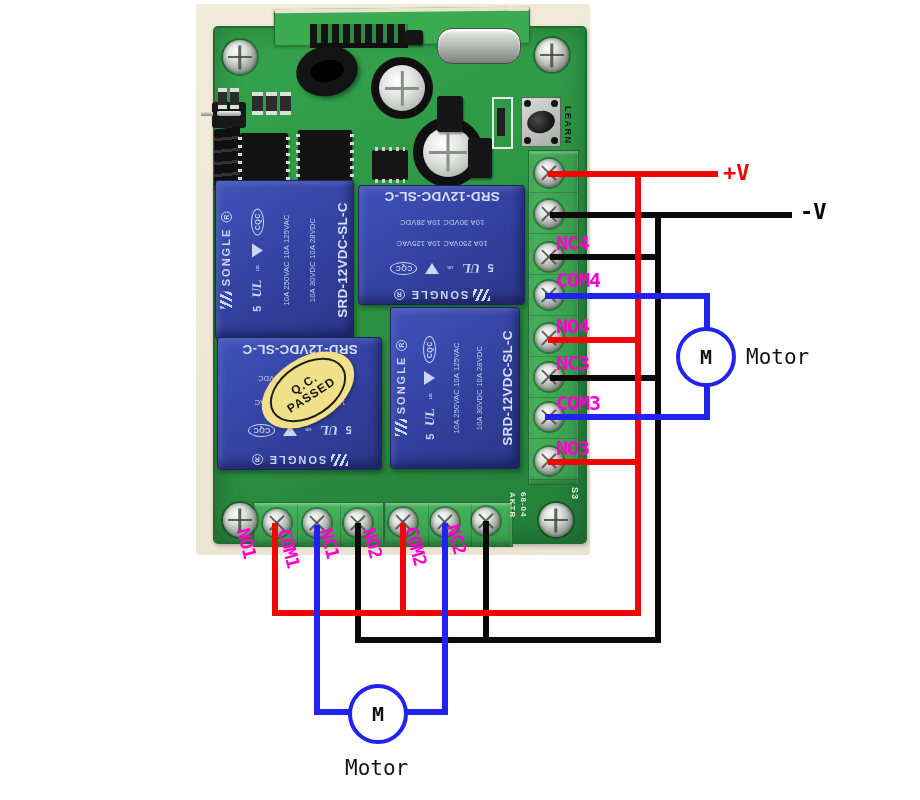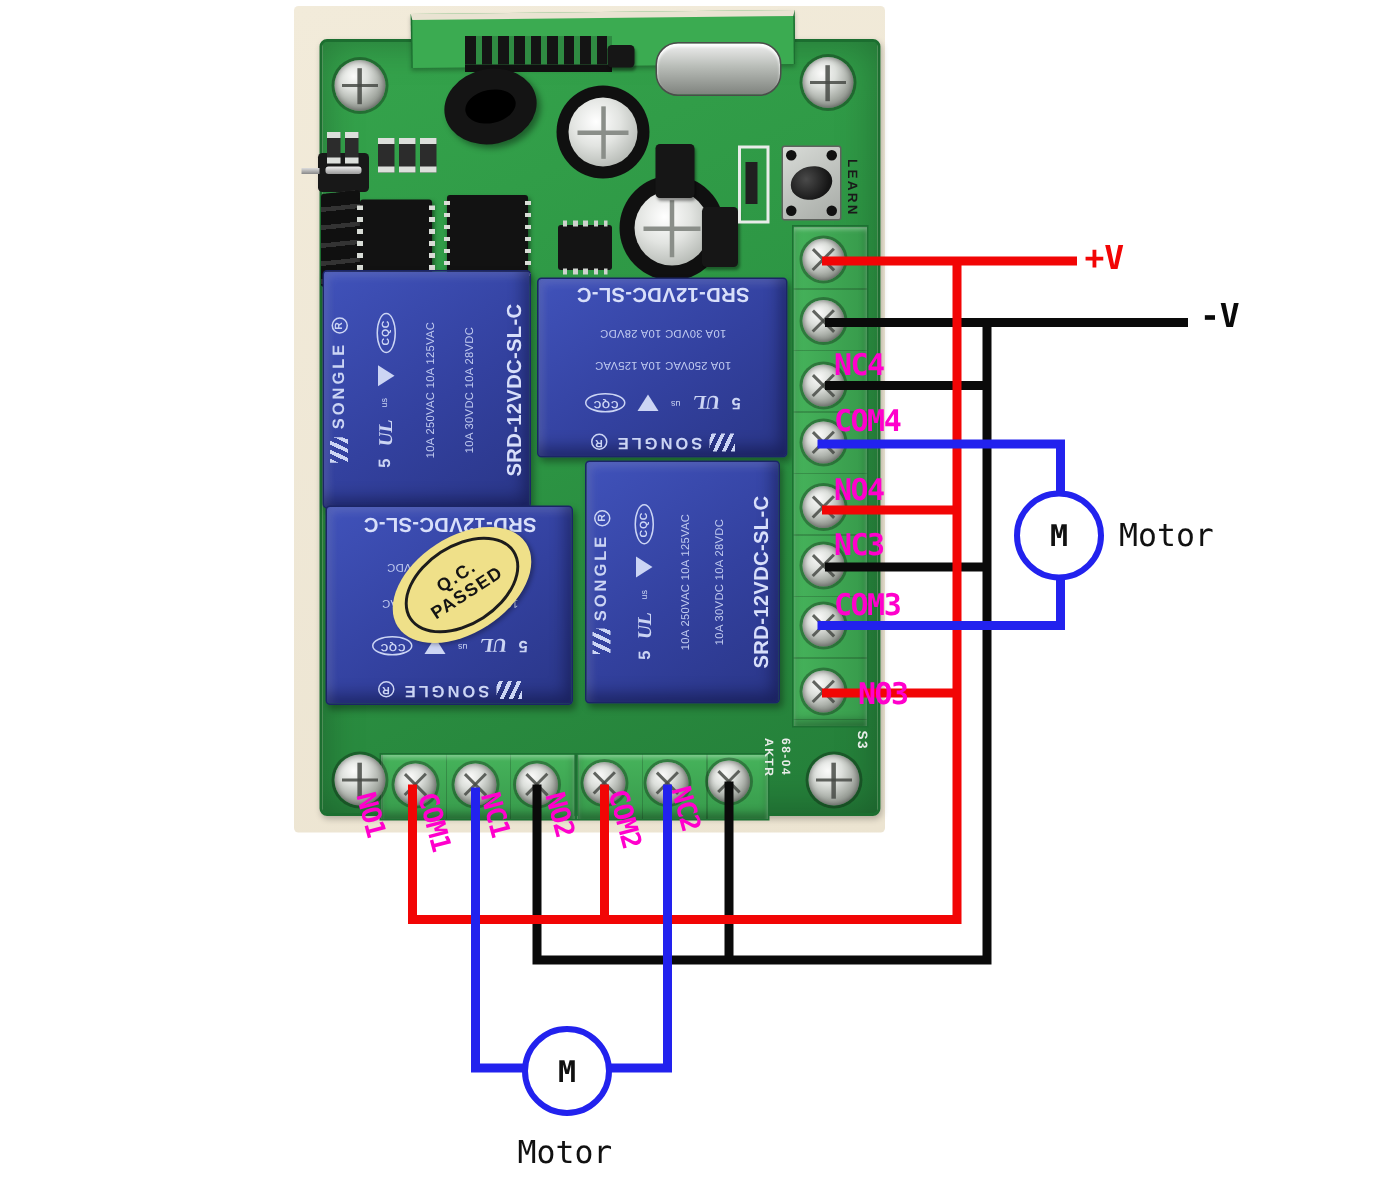--- a/index.html
+++ b/index.html
@@ -295,21 +295,21 @@
   </svg>
 
   <div class="abs lbl pwr" style="left:723px;top:160px;color:#f20505;">+V</div>
   <div class="abs lbl pwr" style="left:800px;top:199px;color:#0a0a0a;">-V</div>
 
   <div class="abs lbl maglbl" style="left:556px;top:231px;">NC4</div>
   <div class="abs lbl maglbl" style="left:556px;top:268px;">COM4</div>
   <div class="abs lbl maglbl" style="left:556px;top:314px;">NO4</div>
   <div class="abs lbl maglbl" style="left:556px;top:351px;">NC3</div>
   <div class="abs lbl maglbl" style="left:556px;top:391px;">COM3</div>
-  <div class="abs lbl maglbl" style="left:556px;top:450px;margin-left:16px;">NO3</div>
+  <div class="abs lbl maglbl" style="left:556px;top:436px;">NO3</div>
 
   <div class="abs lbl blbl" style="left:253px;top:526px;">NO1</div>
   <div class="abs lbl blbl" style="left:294px;top:526px;">COM1</div>
   <div class="abs lbl blbl" style="left:336px;top:526px;">NC1</div>
   <div class="abs lbl blbl" style="left:379px;top:526px;">NO2</div>
   <div class="abs lbl blbl" style="left:421px;top:524px;">COM2</div>
   <div class="abs lbl blbl" style="left:463px;top:522px;">NC2</div>
 
   <div class="abs lbl msym" style="left:692px;top:345px;">M</div>
   <div class="abs lbl mlabel" style="left:746px;top:345px;">Motor</div>

